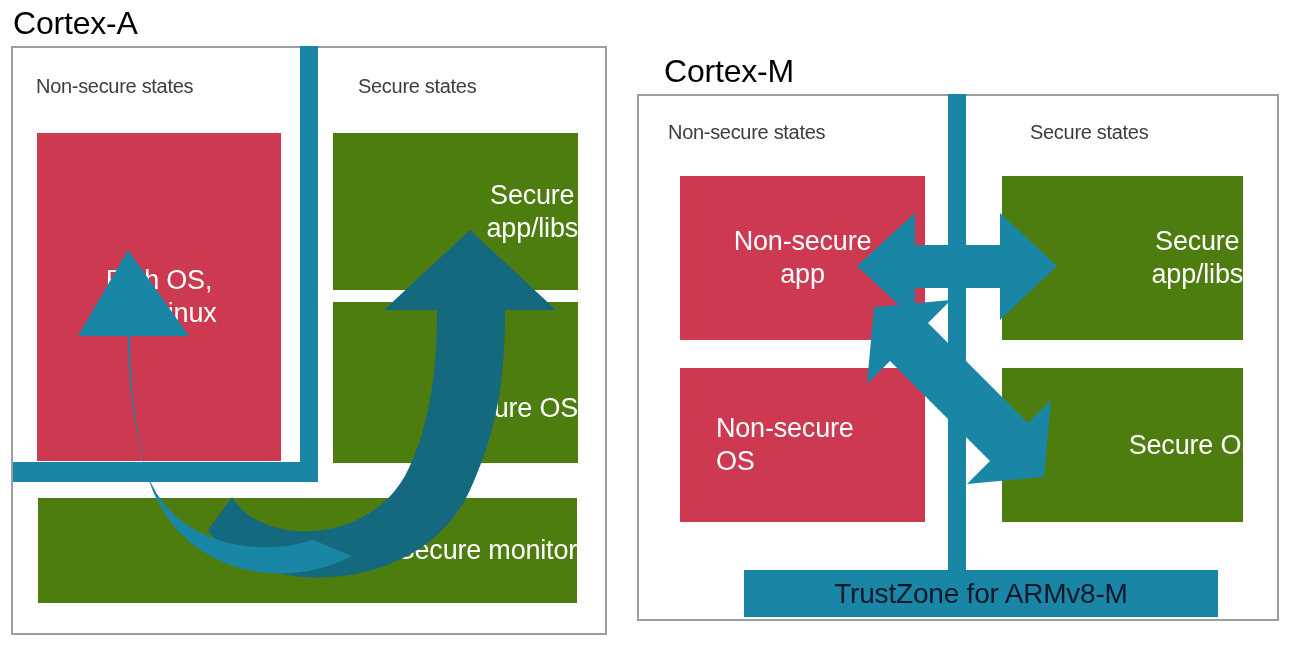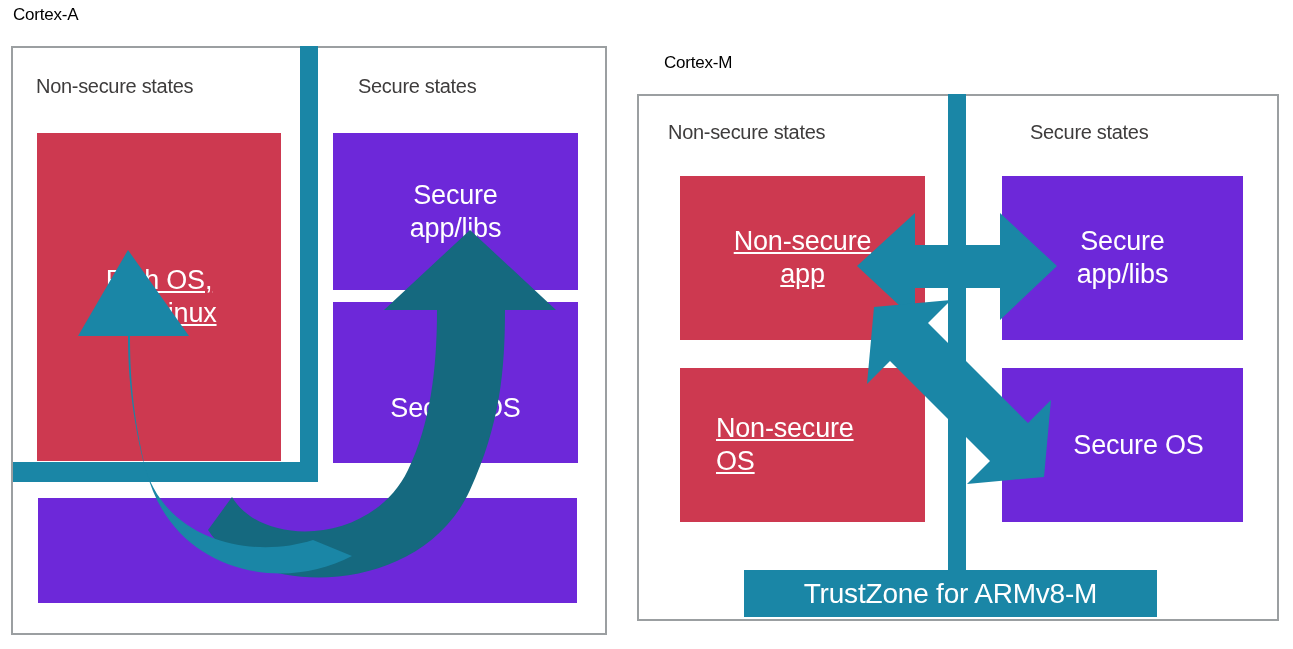--- a/index.html
+++ b/index.html
@@ -18,21 +18,21 @@
   .stage {
     position: absolute;
     left: 0; top: 0;
     width: 1293px;
     height: 649px;
   }
 
   
   .panel-title {
     position: absolute;
-    font-size: 17px;
+    font-size: 32px;
     color: #000000;
     font-family: "Liberation Sans", sans-serif;
     white-space: nowrap;
     letter-spacing: -0.2px;
   }
   #title-cortex-a { left: 13px;  top: 5px; }
   #title-cortex-m { left: 664px; top: 53px; text-align: right; }
 
   
   .panel-frame {
@@ -65,22 +65,22 @@
     align-items: center;
     justify-content: center;
     text-align: center;
     color: #ffffff;
     font-size: 27px;
     line-height: 1.22;
     font-family: "Liberation Sans", sans-serif;
     box-sizing: border-box;
     letter-spacing: -0.2px;
   }
-  .block.red   { background: #cd3950; text-decoration: underline; }
-  .block.green { background: #6d28d9; }
+  .block.red   { background: #cd3950; }
+  .block.green { background: #4d7c0f; justify-content: flex-end; }
 
   
   #a-rich-os        { left: 37px;  top: 133px; width: 244px; height: 328px; }
   #a-secure-app     { left: 333px; top: 133px; width: 245px; height: 157px; }
   #a-secure-os      { left: 333px; top: 302px; width: 245px; height: 161px; }
   #a-secure-monitor { left: 38px;  top: 498px; width: 539px; height: 105px; }
 
   
   #m-ns-app     { left: 680px;  top: 176px; width: 245px; height: 164px; }
   #m-ns-os      { left: 680px;  top: 368px; width: 245px; height: 154px; }
@@ -107,23 +107,23 @@
   
   #m-divider-vert {
     position: absolute;
     left: 948px; top: 94px; width: 18px; height: 481px;
     background: #1a86a6;
   }
 
   
   #trustzone-bar {
     position: absolute;
-    left: 744px; top: 570px; width: 413px; height: 47px;
-    background: #1a86a6;
-    color: #ffffff;
+    left: 744px; top: 570px; width: 474px; height: 47px;
+    background: #1a86a6;
+    color: #0f172a;
     font-size: 28px;
     display: flex;
     align-items: center;
     justify-content: center;
     font-family: "Liberation Sans", sans-serif;
     letter-spacing: -0.2px;
   }
 
   
   .arrow-layer {

